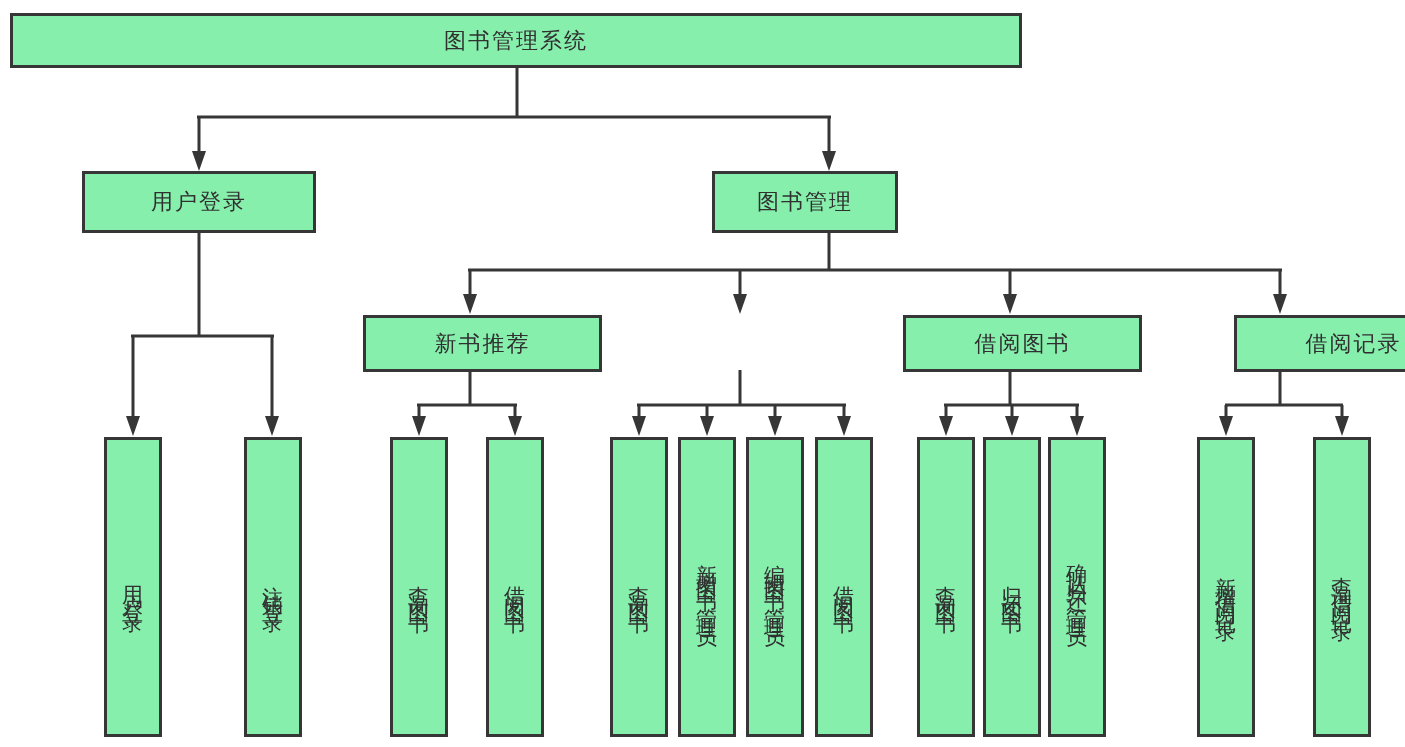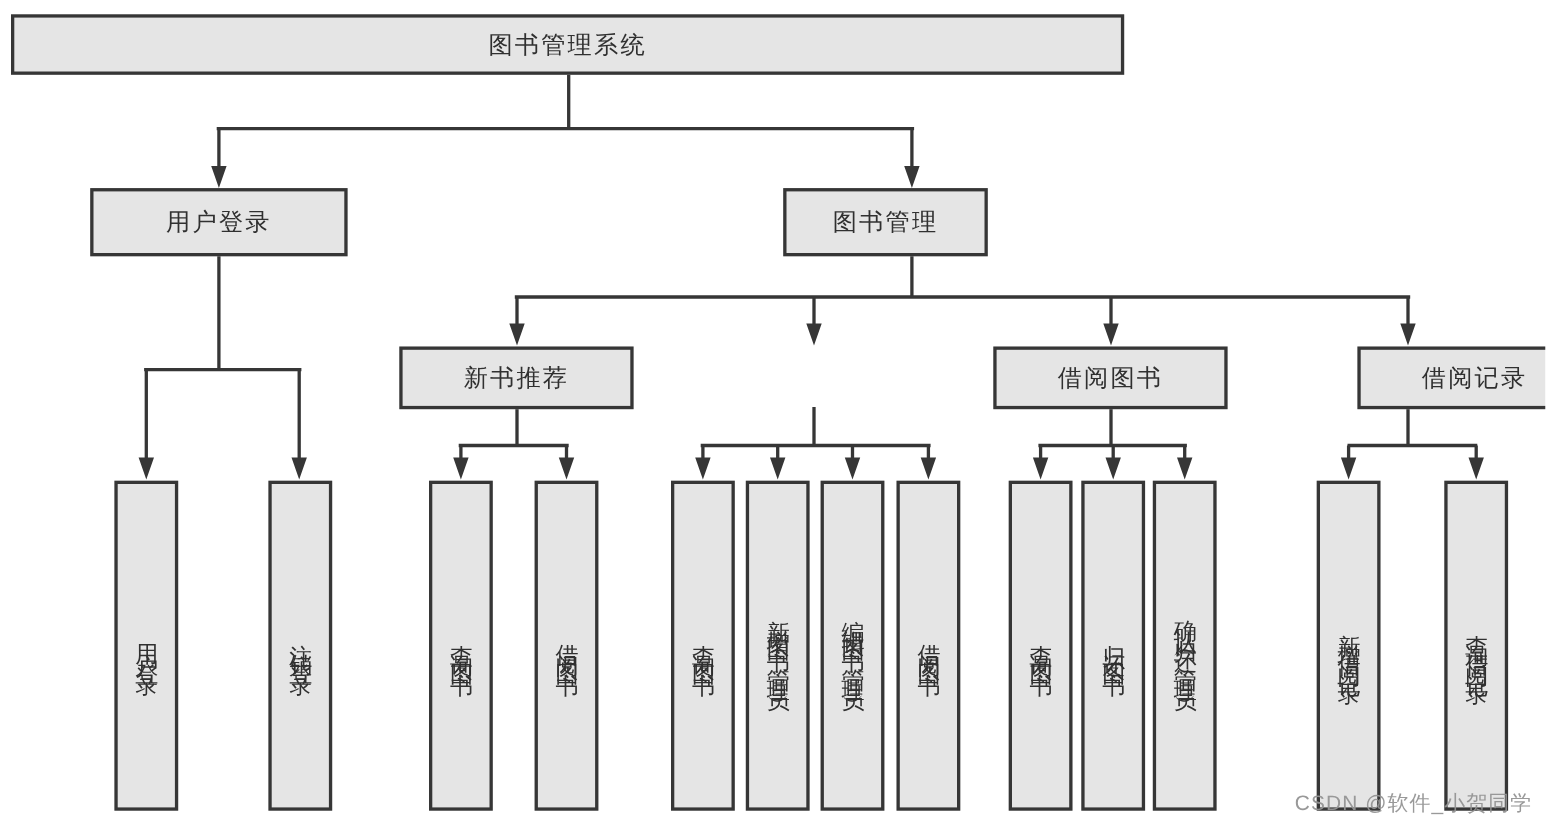--- a/index.html
+++ b/index.html
@@ -13,21 +13,21 @@
     overflow: hidden;
   }
   svg.connectors {
     position: absolute;
     left: 0; top: 0;
     width: 1405px; height: 747px;
   }
   .box {
     position: absolute;
     box-sizing: border-box;
-    background: #e5e5e5;
+    background: #86efac;
     border: 3px solid #363636;
     display: flex;
     align-items: center;
     justify-content: center;
   }
   .box .lbl {
     font-size: 22px;
     letter-spacing: 2px;
     color: #303030;
     white-space: nowrap;
@@ -39,21 +39,21 @@
     letter-spacing: 9px;
     line-height: 1;
     white-space: nowrap;
   }
   
   .n-root  { left: 10px;  top: 13px;  width: 1012px; height: 55px; }
   
   .n-l2a   { left: 82px;  top: 171px; width: 234px;  height: 62px; }
   .n-l2b   { left: 712px; top: 171px; width: 186px;  height: 62px; }
   
-  .n-l3    { top: 315px; width: 213px; height: 57px; }
+  .n-l3    { top: 315px; width: 239px; height: 57px; }
   .n-l3a   { left: 363px; }
   .n-l3b   { left: 633px; }
   .n-l3c   { left: 903px; }
   .n-l3d   { left: 1234px; }
   
   .leaf    { top: 437px; width: 58px; height: 300px; }
   .lf-a1 { left: 104px; }  .lf-a2 { left: 244px; }
   .lf-b1 { left: 390px; }  .lf-b2 { left: 486px; }
   .lf-c1 { left: 610px; }  .lf-c2 { left: 678px; }
   .lf-c3 { left: 746px; }  .lf-c4 { left: 815px; }
@@ -188,15 +188,14 @@
     <span class="lbl">确认归还（管理员）</span>
   </div>
 
   <div class="box leaf lf-e1">
     <span class="lbl">新增借阅记录</span>
   </div>
   <div class="box leaf lf-e2">
     <span class="lbl">查询借阅记录</span>
   </div>
 
-  <div class="watermark">CSDN @软件_小贺同学</div>
 
 </div>
 
 </body></html>

